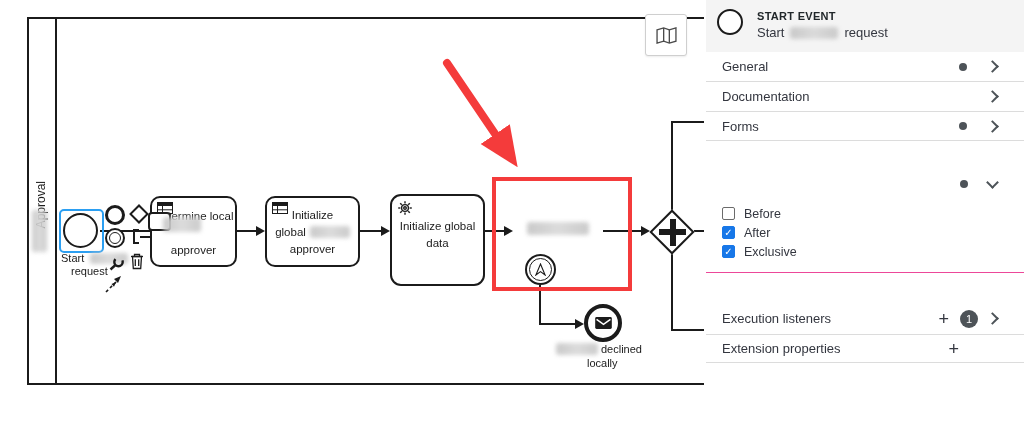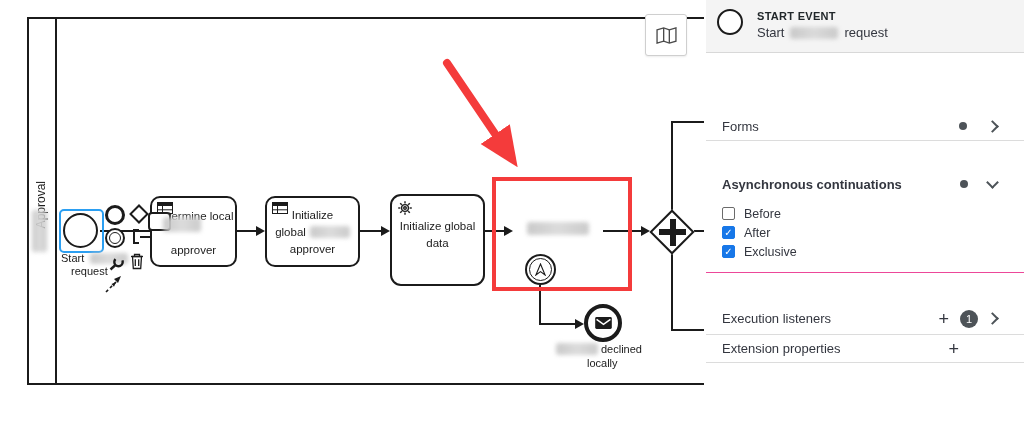--- a/index.html
+++ b/index.html
@@ -206,31 +206,39 @@
   <div id="phead" class="abs">
     <div class="abs evt" style="left:11px;top:9px;width:26px;height:26px;border:2px solid #1b1b1b;box-sizing:border-box;"></div>
     <div class="abs" style="left:51px;top:10px;font-size:11px;font-weight:bold;letter-spacing:.3px;color:#21272a;text-align:center;">START EVENT</div>
     <div class="abs" style="left:51px;top:25px;display:flex;align-items:center;gap:6px;font-size:13px;color:#33363f;">
       <span>Start</span>
       <span class="blur" style="display:inline-block;width:48px;height:12px;"></span>
       <span>request</span>
     </div>
   </div>
 
-
+  <div class="abs prow" style="top:52px;height:30px;">
+    <span class="plabel">General</span>
+    <span class="dot" style="margin-left:auto;"></span>
+    <span class="chev right" style="margin-left:21px;"></span>
+  </div>
+
+  <div class="abs prow" style="top:82px;height:30px;">
+    <span class="plabel">Documentation</span>
+    <span class="chev right" style="margin-left:auto;"></span>
+  </div>
 
   <div class="abs prow" style="top:112px;height:29px;">
     <span class="plabel">Forms</span>
     <span class="dot" style="margin-left:auto;"></span>
     <span class="chev right" style="margin-left:21px;"></span>
   </div>
 
 
   <div class="abs prow noborder" style="top:169px;height:30px;">
-    <span class="plabel bold">Asynchronous continuations</span>
     <span class="dot" style="margin-left:auto;"></span>
     <span class="chev down" style="margin-left:20px;"></span>
   </div>
 
   <div class="abs" style="left:0;top:199px;width:318px;height:74px;border-bottom:1px solid #ec4899;box-sizing:border-box;">
     <div class="cbrow" style="margin-top:5px;">
       <span class="cbox"></span>
       <span>Before</span>
     </div>
     <div class="cbrow">

